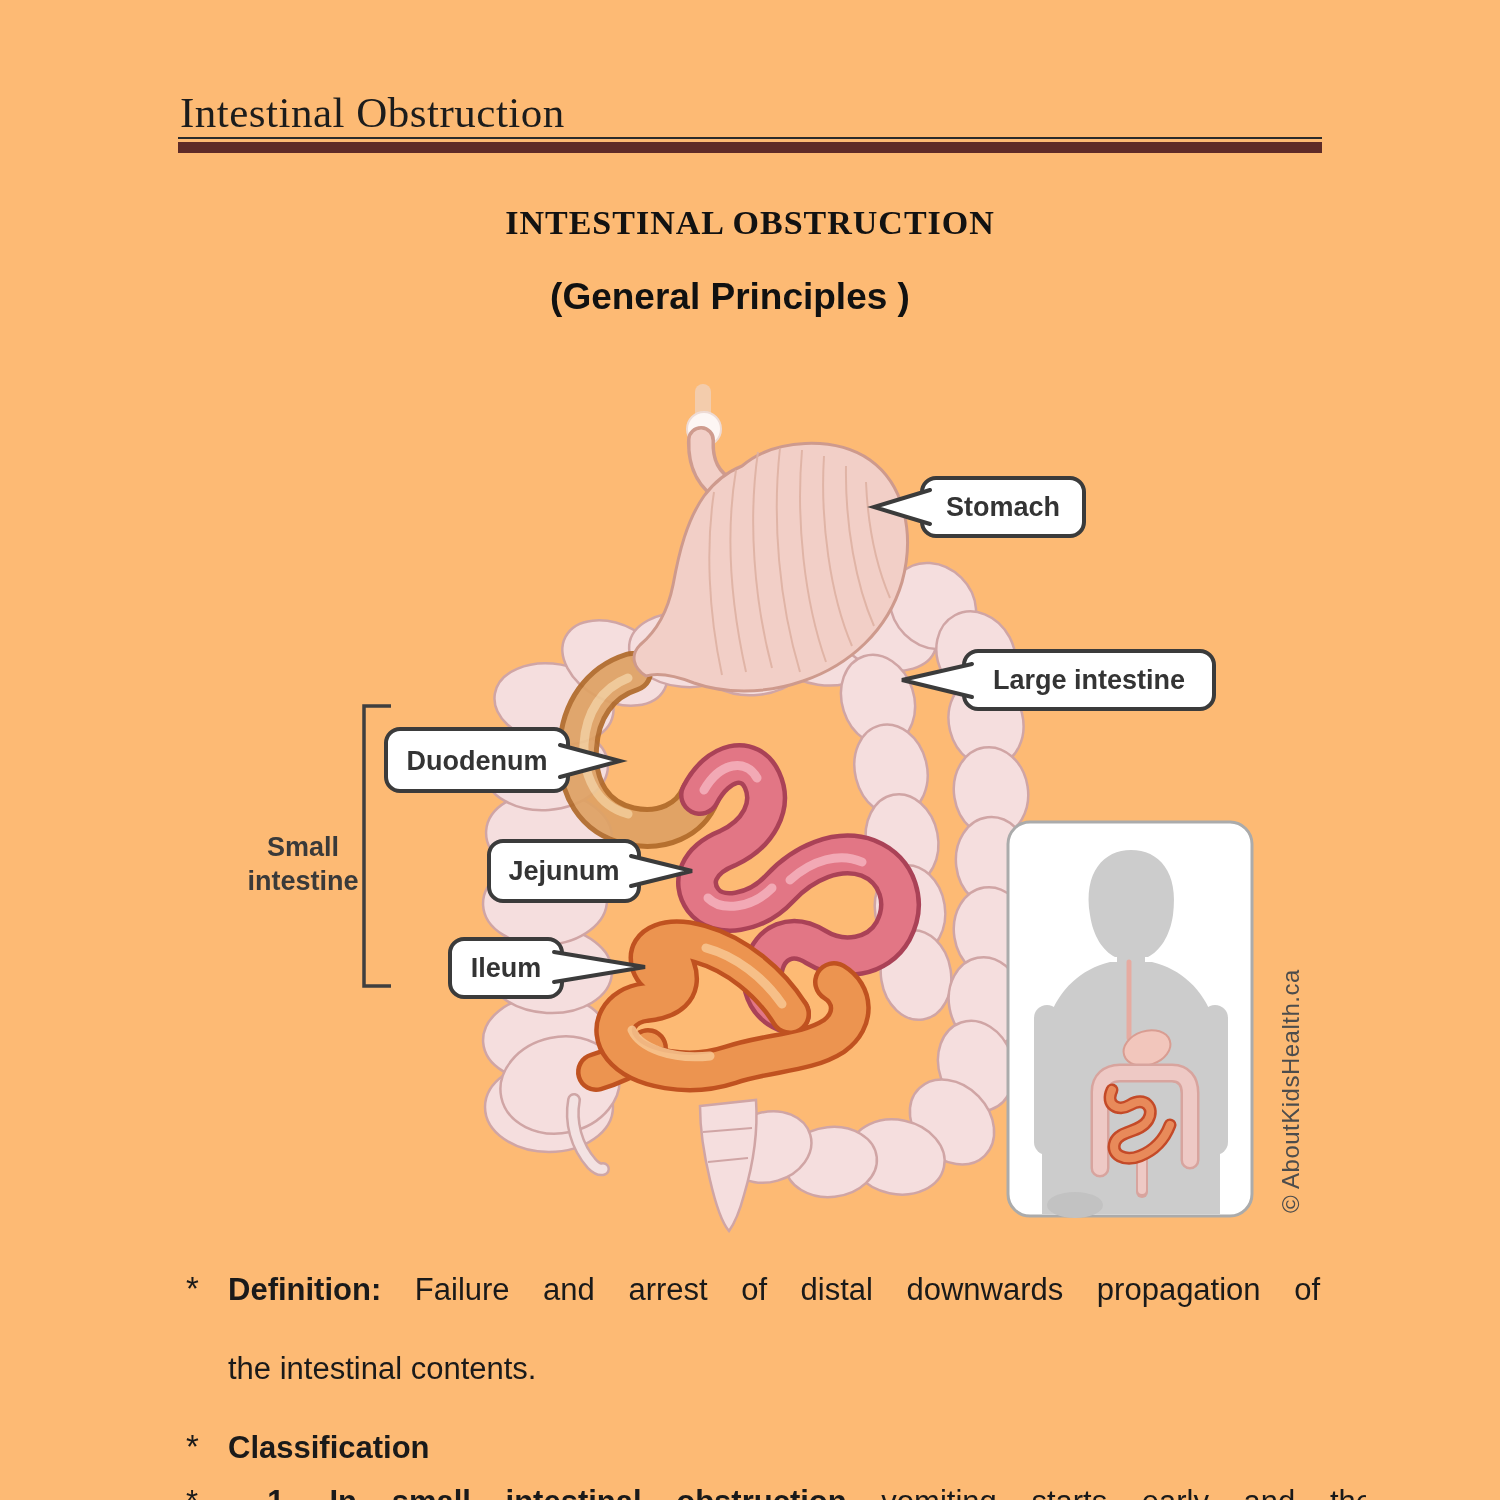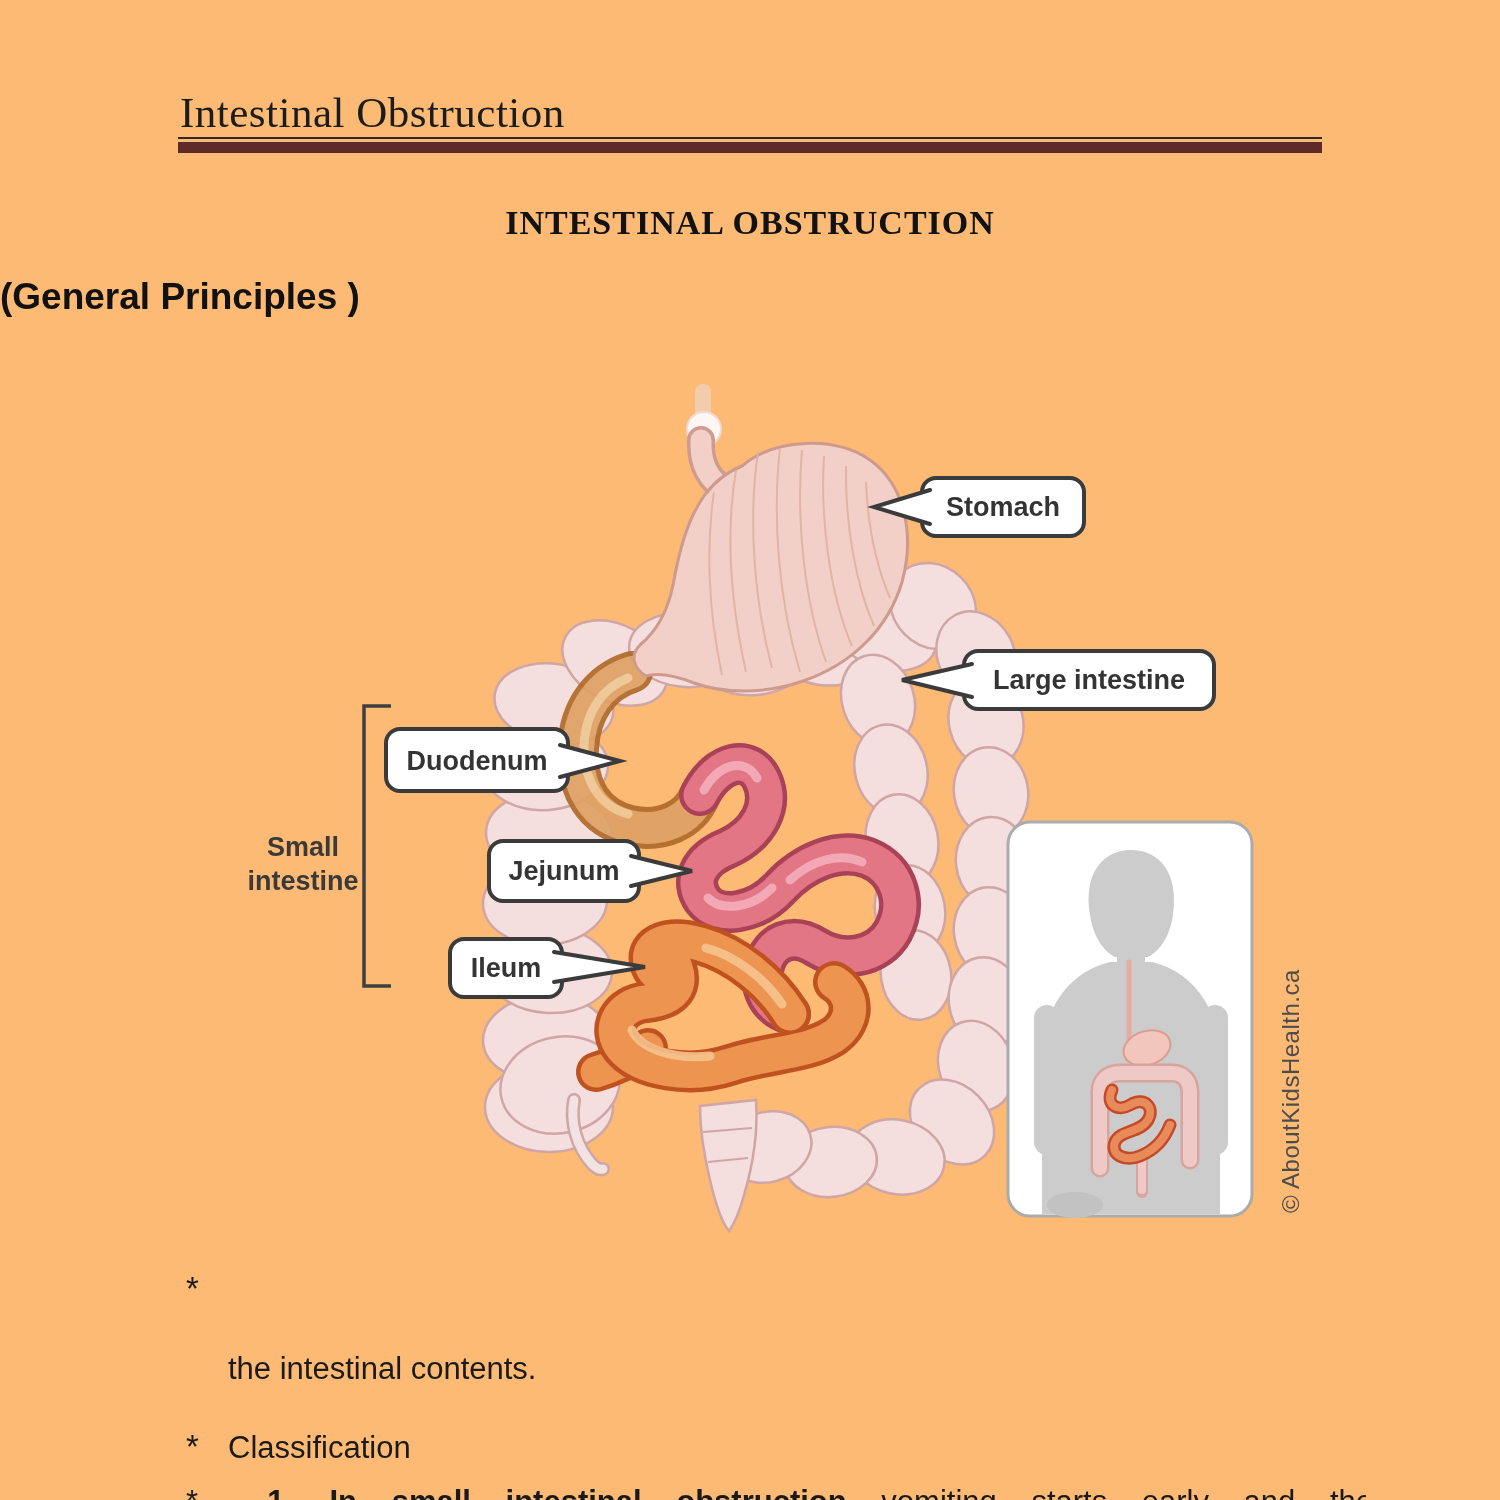--- a/index.html
+++ b/index.html
@@ -8,36 +8,36 @@
   .abs{position:absolute;}
   
   #header-title{left:180px;top:88px;font-family:"Liberation Serif","DejaVu Serif",serif;
     font-size:43px;color:#1c1c1c;letter-spacing:0.5px;}
   #rule-thin{left:178px;top:137px;width:1144px;height:2px;background:#2b2b2b;}
   #rule-maroon{left:178px;top:142px;width:1144px;height:11px;background:#5e2b28;}
   
   #doc-title{left:0;top:204px;width:1500px;text-align:center;
     font-family:"Liberation Serif","DejaVu Serif",serif;font-weight:bold;font-size:34px;
     letter-spacing:1px;color:#121212;}
-  #doc-subtitle{left:0;top:276px;width:1460px;text-align:left;
+  #doc-subtitle{left:0;top:276px;width:1460px;text-align:center;
     font-weight:bold;font-size:37px;color:#111;}
   
   #figure-svg{left:0;top:0;width:1500px;height:1500px;}
   svg text{font-family:"Liberation Sans","DejaVu Sans",sans-serif;}
   .callout-text{font-size:27px;font-weight:600;fill:#343434;}
   .bracket-text{font-size:27px;font-weight:600;fill:#3a3a3a;}
   .credit-text{font-size:24px;fill:#4c4c4c;letter-spacing:0.5px;}
   
   .marker{font-size:33px;color:#1a1a1a;}
   .bodyline{font-size:31px;color:#1a1a1a;}
   #def-line1{left:228px;top:1272px;width:1092px;text-align:justify;text-align-last:justify;}
   #def-marker{left:186px;top:1270px;}
   #def-line2{left:228px;top:1351px;}
   #class-marker{left:186px;top:1428px;}
-  #class-term{left:228px;top:1430px;font-weight:normal;}
+  #class-term{left:228px;top:1430px;font-weight:bold;}
   #clipped-line{left:186px;top:1486px;width:1180px;height:14px;overflow:hidden;}
   #clipped-line .inner{font-size:31px;line-height:31px;white-space:nowrap;word-spacing:26px;}
   b{font-weight:bold;}
 </style>
 </head>
 <body>
 
 <div id="page">
 
   <div class="abs" id="header-title">Intestinal Obstruction</div>
@@ -205,20 +205,21 @@
       <text class="callout-text" x="564" y="880" text-anchor="middle">Jejunum</text>
     </g>
     <g>
       <rect x="450" y="939" width="112" height="58" rx="14" fill="#fff" stroke="#3b3b3b" stroke-width="4"></rect>
       <path d="M 554 952 L 645 967 L 554 982" fill="#fff" stroke="#3b3b3b" stroke-width="4" stroke-linecap="round"></path>
       <text class="callout-text" x="506" y="977" text-anchor="middle">Ileum</text>
     </g>
   </svg>
 
   <div class="abs marker" id="def-marker">*</div>
+  <div class="abs bodyline" id="def-line1"><b>Definition:</b> <span>Failure and arrest of distal downwards propagation of</span></div>
   <div class="abs bodyline" id="def-line2">the intestinal contents.</div>
 
   <div class="abs marker" id="class-marker">*</div>
   <div class="abs bodyline" id="class-term">Classification</div>
 
   <div class="abs" id="clipped-line">
     <div class="inner"><span>*</span>&nbsp;&nbsp;<b>1- In small intestinal obstruction</b> <span>vomiting starts early and the</span></div>
   </div>
 
 </div>

